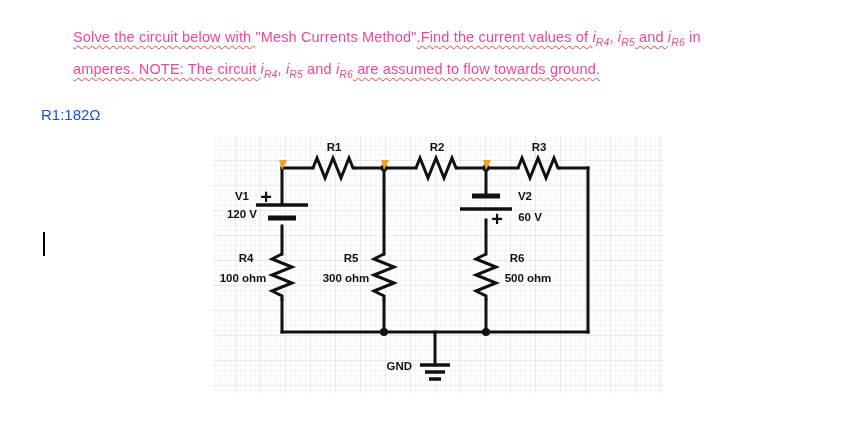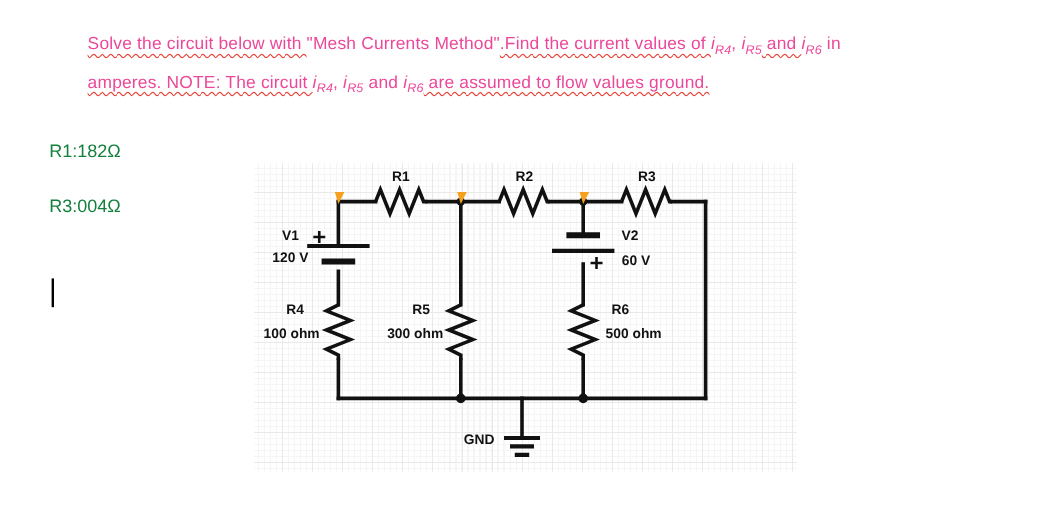--- a/index.html
+++ b/index.html
@@ -35,24 +35,24 @@
     text-decoration-thickness: 1px;
     text-underline-offset: 3px;
   }
   .ital { font-style: italic; }
   .ital sub { font-style: italic; font-size: 72%; }
 
   
   #given-values {
     position: absolute;
     left: 41px;
-    top: 104px;
+    top: 92px;
     font-size: 15px;
     line-height: 46px;
-    color: #15803d;
+    color: #1d4ed8;
   }
   #given-values div { white-space: nowrap; }
 
   
   #text-caret {
     position: absolute;
     left: 43px;
     top: 232px;
     width: 2px;
     height: 24px;
@@ -89,27 +89,26 @@
   }
 </style>
 </head>
 <body>
 
 <div id="problem-statement">
   <div>
     <span class="squiggle">Solve the circuit below with </span><span>"Mesh Currents Method"</span><span class="squiggle">.Find the current values of </span><span class="ital"><span>i</span><sub>R4</sub></span><span>, </span><span class="ital"><span>i</span><sub>R5</sub></span><span class="squiggle"> and </span><span class="ital"><span>i</span><sub>R6</sub></span><span> in</span>
   </div>
   <div>
-    <span class="squiggle">amperes. NOTE: The circuit  </span><span class="ital"><span>i</span><sub>R4</sub></span><span>, </span><span class="ital"><span>i</span><sub>R5</sub></span><span> and </span><span class="ital"><span>i</span><sub>R6</sub></span><span class="squiggle"> are assumed to flow values ground.</span>
+    <span class="squiggle">amperes. NOTE: The circuit  </span><span class="ital"><span>i</span><sub>R4</sub></span><span>, </span><span class="ital"><span>i</span><sub>R5</sub></span><span> and </span><span class="ital"><span>i</span><sub>R6</sub></span><span class="squiggle"> are assumed to flow towards ground.</span>
   </div>
 </div>
 
 <div id="given-values">
   <div>R1:182Ω</div>
-  <div>R3:004Ω</div>
 </div>
 
 <div id="text-caret"></div>
 
 <div id="circuit-canvas">
   <svg id="circuit-svg" width="452" height="257" viewBox="0 0 452 257">
 
     <g stroke="#111111" stroke-width="3" fill="none" stroke-linecap="square">
 
       <line x1="70" y1="32" x2="101" y2="32"></line>

